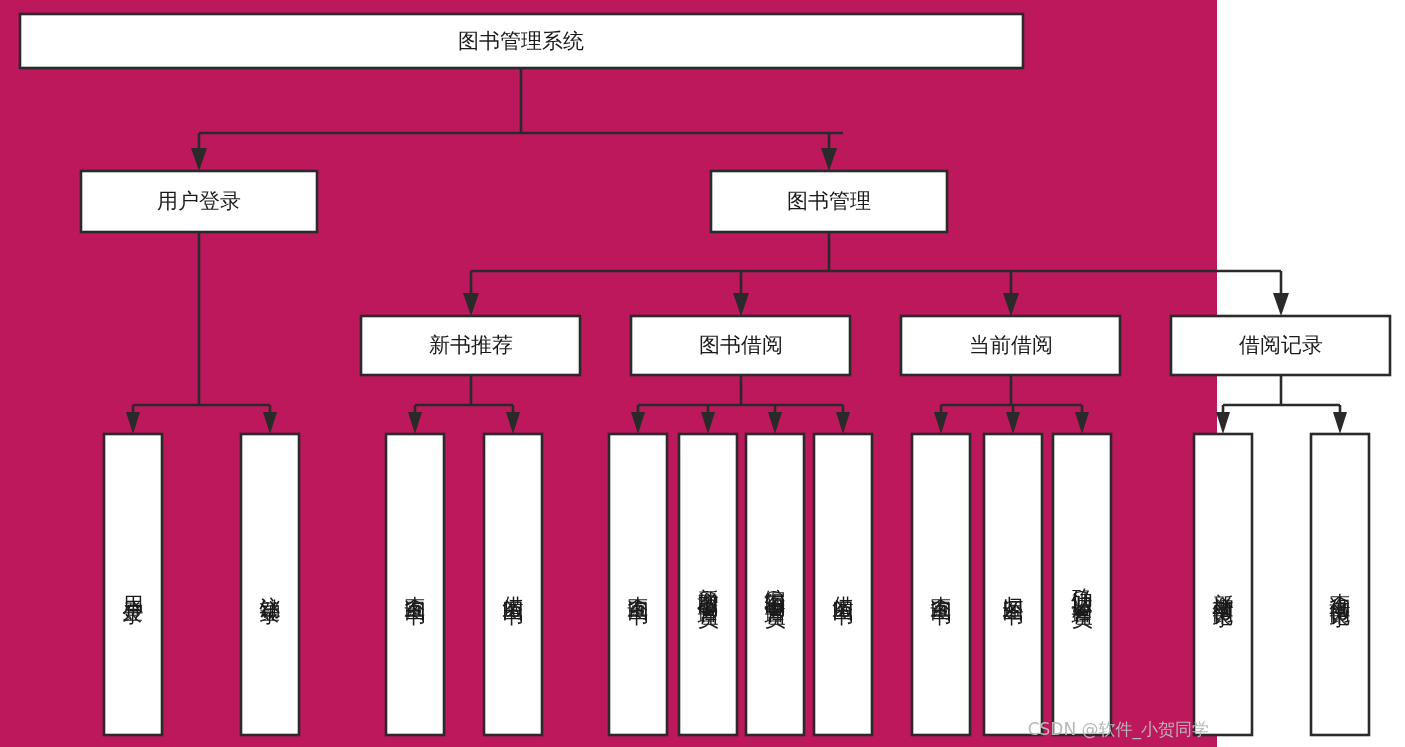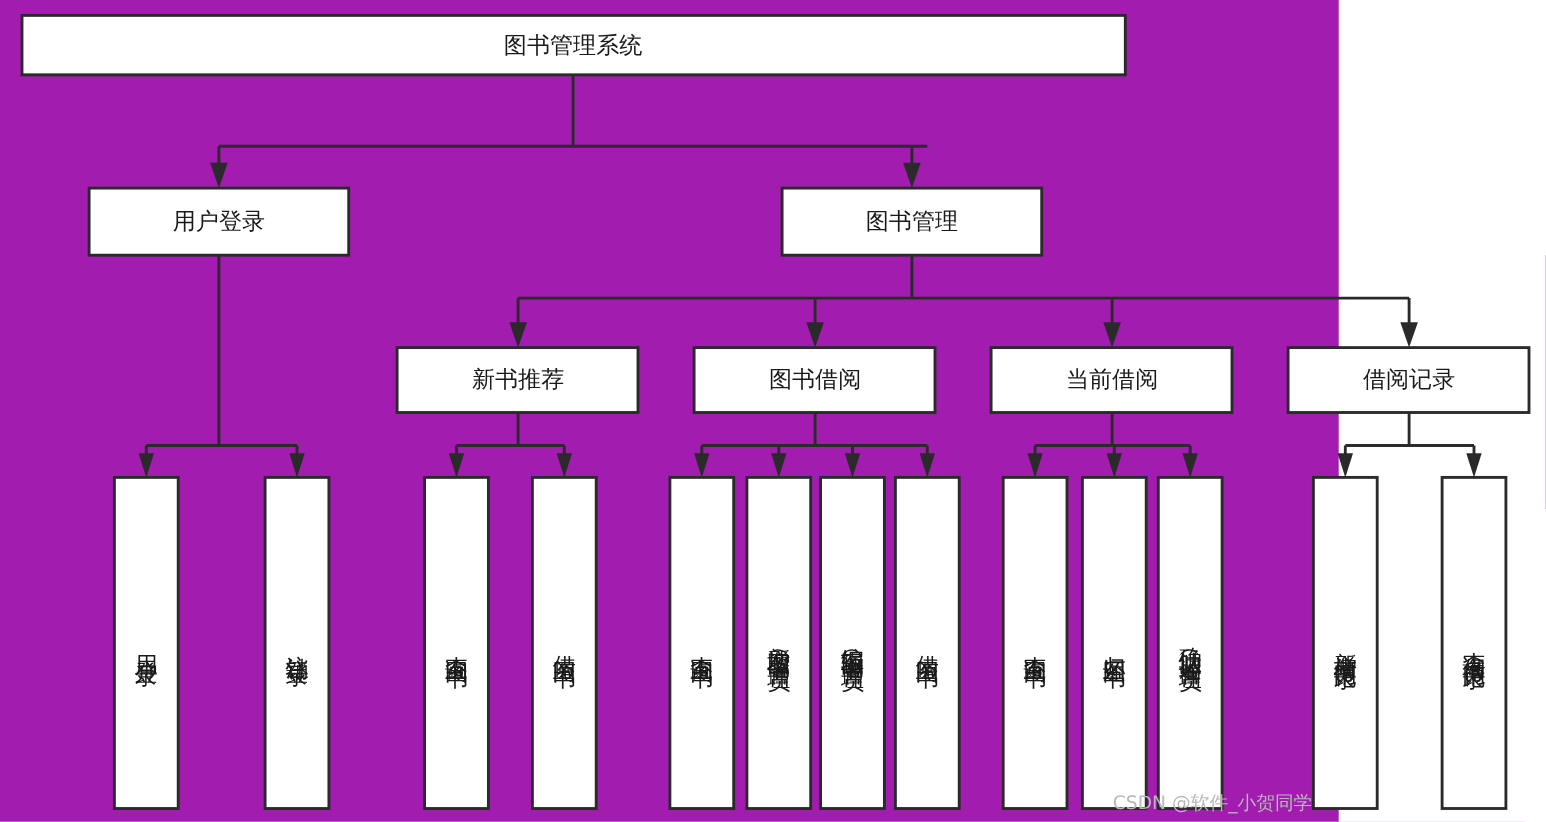--- a/index.html
+++ b/index.html
@@ -10,21 +10,21 @@
   body {
     width: 1405px;
     height: 747px;
     font-family: "DejaVu Sans", "Liberation Sans", sans-serif;
     overflow: hidden;
   }
   #diagram-root {
     position: relative;
     width: 1217px;
     height: 747px;
-    background: #a21caf;
+    background: #be185d;
   }
   svg#diagram-svg {
     position: absolute;
     top: 0;
     left: 0;
     width: 1405px;
     height: 747px;
     display: block;
   }
   .node-box {
@@ -55,21 +55,21 @@
     font-size: 21px;
     fill: #1a1a1a;
     writing-mode: vertical-rl;
     text-orientation: upright;
     letter-spacing: 3px;
     text-anchor: middle;
     dominant-baseline: central;
   }
   .watermark-text {
     position: absolute;
-    right: 24px;
+    right: 8px;
     bottom: 6px;
     font-family: "DejaVu Sans", "Liberation Sans", sans-serif;
     font-size: 17px;
     color: #b8b8b8;
     white-space: nowrap;
     pointer-events: none;
   }
 </style>
 </head>
 <body>

